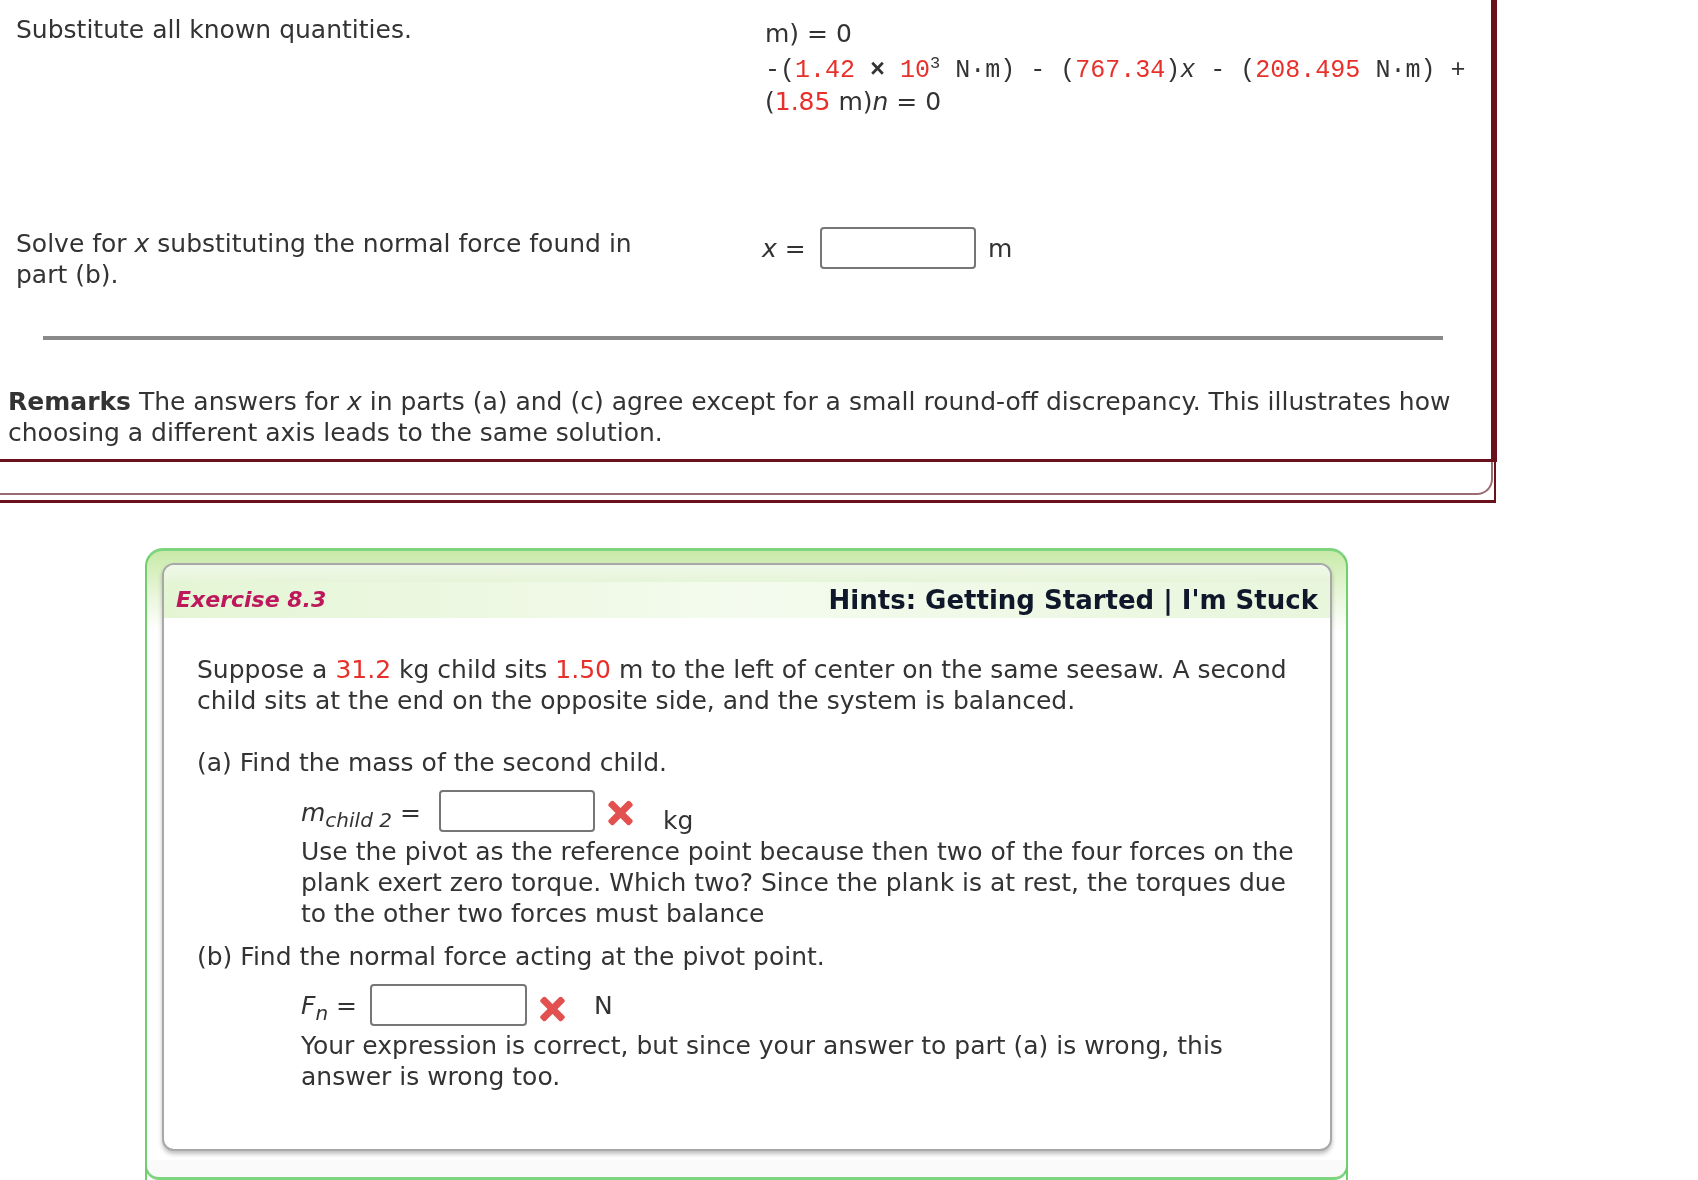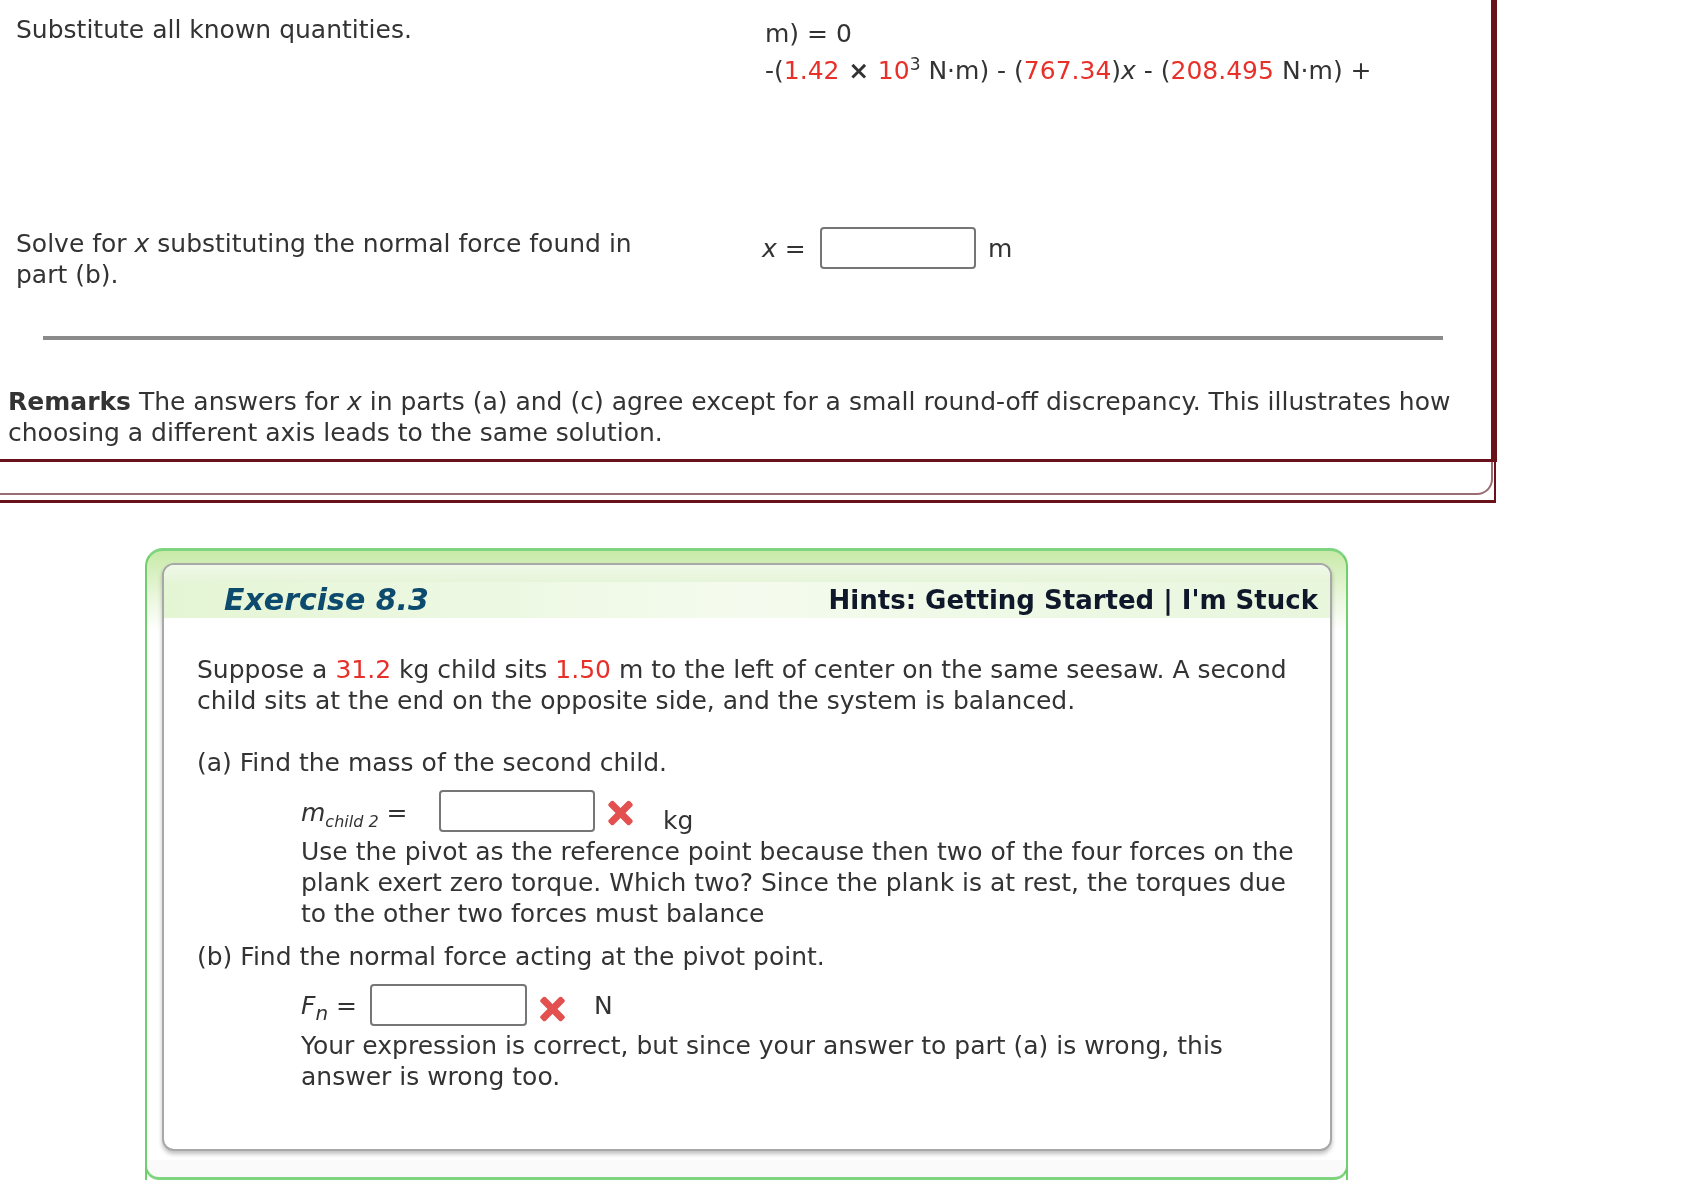--- a/index.html
+++ b/index.html
@@ -37,21 +37,21 @@
   .ex-inner {
     left:162px; top:563px; width:1170px; height:588px; box-sizing:border-box;
     border:2px solid #a8a8a8; border-radius:12px; background:#fff;
     box-shadow:0 3px 4px rgba(0,0,0,0.25);
   }
   .ex-inner-top { left:164px; top:565px; width:1166px; height:20px; border-top-left-radius:10px; border-top-right-radius:10px; background:linear-gradient(#f0f9e8,#e4f4d6); }
   .ex-header {
     left:164px; top:582px; width:1166px; height:36px;
     background:linear-gradient(90deg, #e4f5d4, #f4fbee 50%, #e8f6dc);
   }
-  .ex-title { left:176px; top:582px; font-weight:bold; font-style:italic; color:#0c4a6e; font-size:30px; line-height:36px;margin-left:48px; }
+  .ex-title { left:176px; top:582px; font-weight:bold; font-style:italic; color:#be185d; font-size:22px; line-height:36px; }
   .ex-hints { right:380px; top:582px; font-weight:bold; color:#0f172a; font-size:26px; line-height:36px; font-family:"DejaVu Sans", sans-serif; }
   .ex-hints span { cursor:pointer; }
   .ex-bottom { left:145px; top:1160px; width:1203px; height:20px; border-left:2px solid #6fcf6f; border-right:2px solid #6fcf6f; border-bottom:3px solid #7fd47f; border-bottom-left-radius:14px; border-bottom-right-radius:14px; box-sizing:border-box; background:#fafafa; }
 
   .xmark { position:absolute; width:26px; height:26px; }
   .xmark::before, .xmark::after {
     content:""; position:absolute; left:10px; top:-2px; width:7px; height:30px; background:#e35050; border-radius:2px;
   }
   .xmark::before { transform:rotate(45deg); }
   .xmark::after { transform:rotate(-45deg); }
@@ -60,21 +60,22 @@
 <body>
 
 <div class="abs frame-right"></div>
 <div class="abs frame-bottom-inner"></div>
 <div class="abs frame-bottom-outer"></div>
 <div class="abs frame-h"></div>
 
 <div class="abs label" style="top:14px;">Substitute all known quantities.</div>
 <div class="abs eq" style="top:18px;">
   <div class="eqline"><span>m) = 0</span></div>
-  <div class="eqline" style="margin-top:6px;"><span>-(</span><span class="red">1.42</span><span style="font-weight: bold;"> × </span><span class="red">10</span><sup>3</sup><span> N·m) - (</span><span class="red">767.34</span><span>)</span><i>x</i><span> - (</span><span class="red">208.495</span><span> N·m) +</span></div>
+  <div class="eqline" style="margin-top:6px;font-family:Liberation Mono, monospace;"><span>-(</span><span class="red">1.42</span><span style="font-weight: bold;"> × </span><span class="red">10</span><sup>3</sup><span> N·m) - (</span><span class="red">767.34</span><span>)</span><i>x</i><span> - (</span><span class="red">208.495</span><span> N·m) +</span></div>
+  <div class="eqline"><span>(</span><span class="red">1.85</span><span> m)</span><i>n</i><span> = 0</span></div>
 </div>
 
 <div class="abs label" style="top:228px;"><span>Solve for </span><i>x</i><span> substituting the normal force found in part (b).</span></div>
 <div class="abs" style="left:762px; top:233px;">
   <i>x</i>
   <span>=</span>
 </div>
 <input class="input" style="left: 820px; top: 227px; width: 156px; height: 42px;" type="text" value="">
 <div class="abs" style="left:988px; top:233px;">m</div>
 
@@ -88,21 +89,21 @@
 <div class="abs ex-inner-top"></div>
 <div class="abs ex-header"></div>
 <div class="abs ex-title">Exercise 8.3</div>
 <div class="abs ex-hints">
   <span>Hints: </span><span>Getting Started</span><span> | </span><span>I'm Stuck</span>
 </div>
 
 <div class="abs" style="left:197px; top:654px; width:1110px;"><span>Suppose a </span><span class="red">31.2</span><span> kg child sits </span><span class="red">1.50</span><span> m to the left of center on the same seesaw. A second child sits at the end on the opposite side, and the system is balanced.</span></div>
 
 <div class="abs" style="left:197px; top:747px;">(a) Find the mass of the second child.</div>
-<div class="abs" style="left:301px; top:797px;"><i>m</i><sub style="font-size:16px; font-style:italic;">child 2</sub> <span>=</span></div>
+<div class="abs" style="left:301px; top:797px;"><i>m</i><sub style="font-size:20px; font-style:italic;">child 2</sub> <span>=</span></div>
 <input class="input" style="left: 439px; top: 790px; width: 156px; height: 42px;" type="text" value="">
 <div class="xmark" style="left:607px; top:800px;"></div>
 <div class="abs" style="left:663px; top:805px;">kg</div>
 <div class="abs" style="left:301px; top:836px; width:1000px;">Use the pivot as the reference point because then two of the four forces on the plank exert zero torque. Which two? Since the plank is at rest, the torques due to the other two forces must balance</div>
 
 <div class="abs" style="left:197px; top:941px;">(b) Find the normal force acting at the pivot point.</div>
 <div class="abs" style="left:301px; top:990px;"><i>F</i><sub style="font-size:20px; font-style:italic;">n</sub> <span>=</span></div>
 <input class="input" style="left: 370px; top: 984px; width: 157px; height: 42px;" type="text" value="">
 <div class="xmark" style="left:539px; top:996px;"></div>
 <div class="abs" style="left:594px; top:990px;">N</div>

